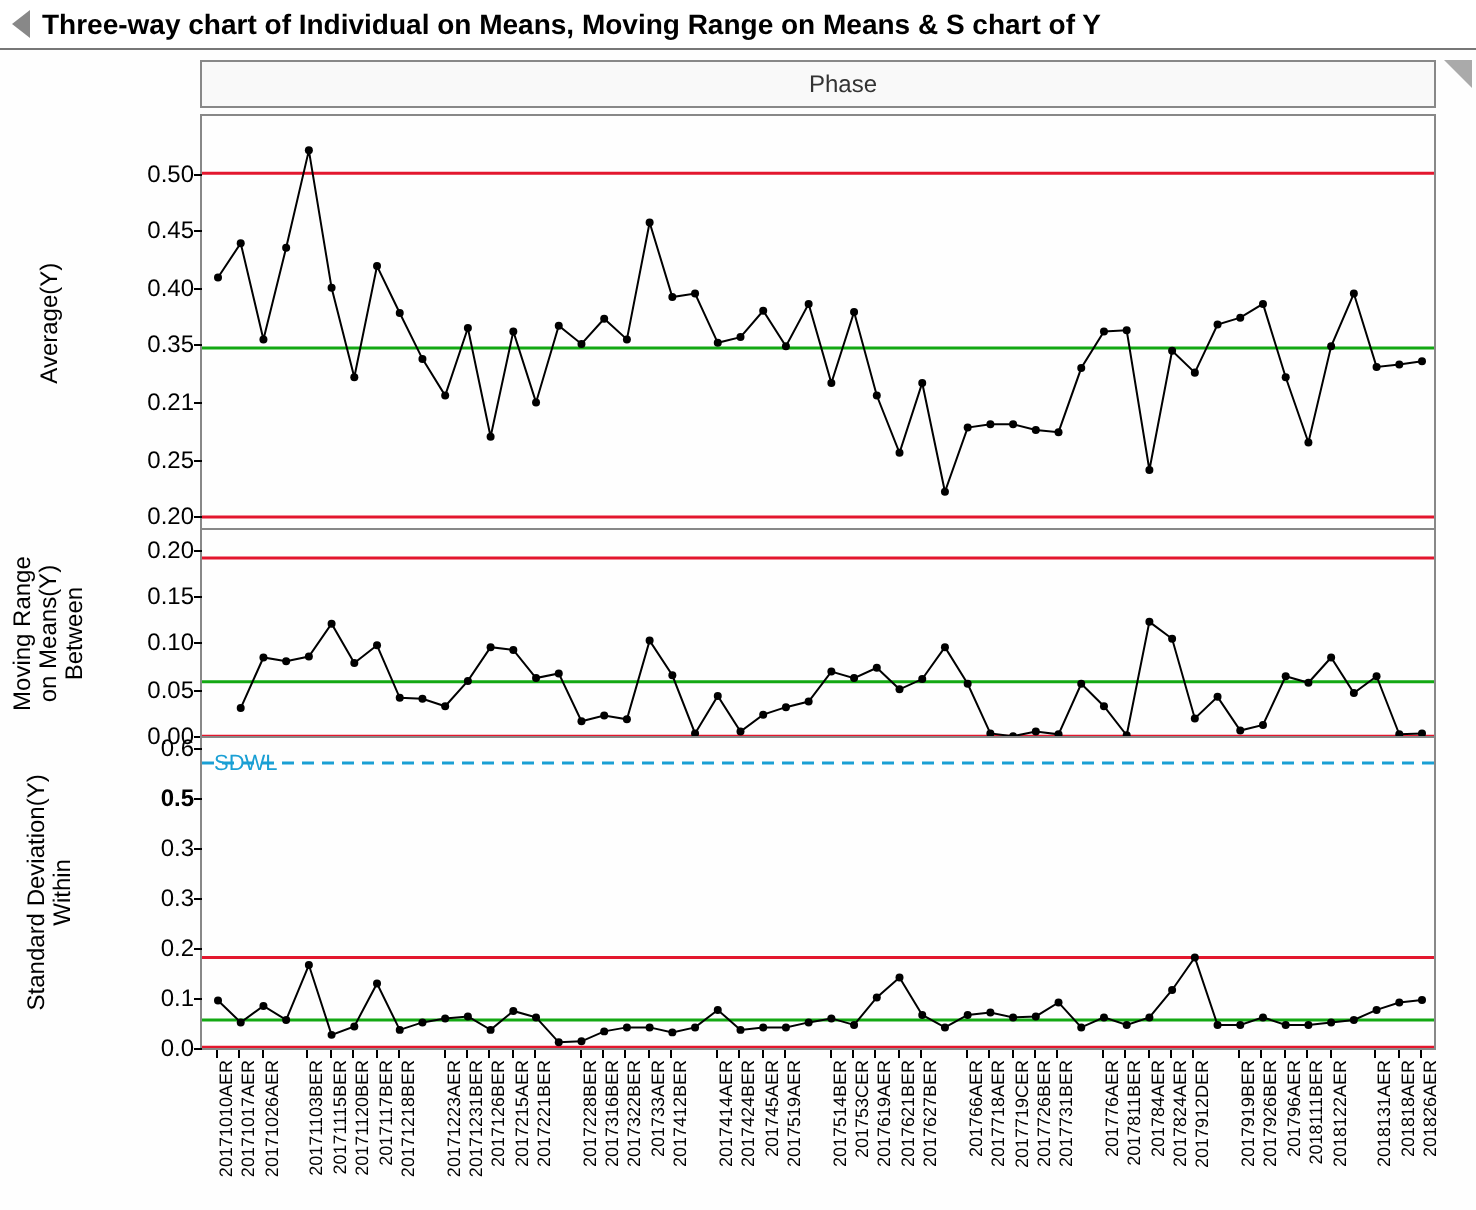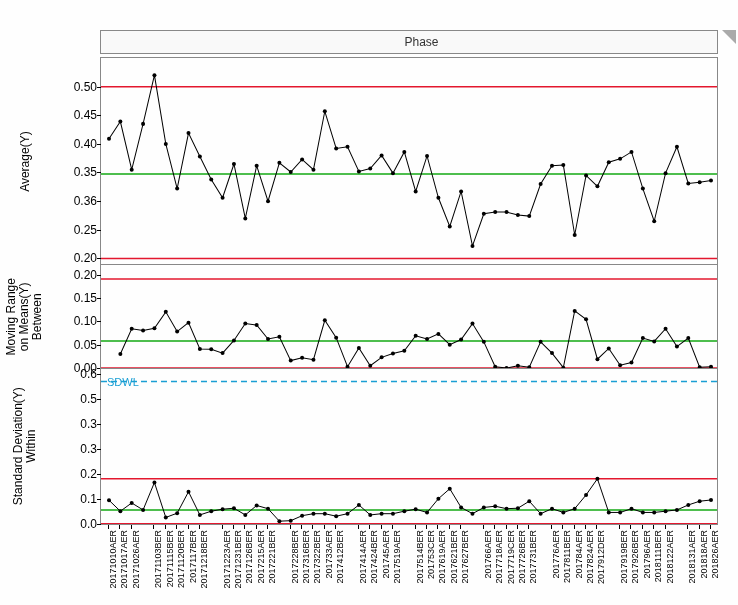--- a/index.html
+++ b/index.html
@@ -22,20 +22,24 @@
   .xaxis { position:absolute; left:100px; right:20px; bottom:0; height:80px; }
   .xtick { position:absolute; top:0; width:1px; }
   .xtick .mark { width:1px; height:4px; background:#000; margin:0 auto; }
   .xtick .lab { position:absolute; top:5px; left:0; transform-origin:top left; transform:rotate(-90deg) translateX(-100%); font-size:9px; white-space:nowrap; }
   .sdwl-label { position:absolute; left:6px; font-size:11px; color:#1a9fd4; font-weight:400; transform:translateY(-50%); }
 </style>
 </head>
 <body>
 
 <div id="root">
+  <div class="titlebar">
+    <div class="tri"></div>
+    <div class="title">Three-way chart of Individual on Means, Moving Range on Means &amp; S chart of Y</div>
+  </div>
   <div class="content">
     <div class="phase-row">
         <span>Phase</span>
       </div>
     <div class="corner-tri"></div>
 
     <div class="ylabel" id="ylab0" style="top: 33px; height: 208.219px; width: 50px;">
         <div class="rot">Average(Y)</div>
       </div>
     <div class="ylabel" id="ylab1" style="top: 240.219px; height: 105.109px; width: 50px;">
@@ -108,21 +112,21 @@
             <circle cx="575.9245283018868" cy="88.69444444444444" r="2" fill="#000"></circle>
             <circle cx="587.2830188679245" cy="125.31666666666666" r="2" fill="#000"></circle>
             <circle cx="598.6415094339623" cy="124.17222222222223" r="2" fill="#000"></circle>
             <circle cx="610" cy="122.45555555555555" r="2" fill="#000"></circle>
           </svg>
           <div class="yticks">
             <div class="ytick-lab" style="top: 200.278px;">0.20</div>
             <div class="ytick-mark" style="top: 200.278px;"></div>
             <div class="ytick-lab" style="top: 171.667px; padding-left: 24px;">0.25</div>
             <div class="ytick-mark" style="top: 171.667px;"></div>
-            <div class="ytick-lab" style="top: 143.056px;">0.36</div>
+            <div class="ytick-lab" style="top: 143.056px;">0.21</div>
             <div class="ytick-mark" style="top: 143.056px;"></div>
             <div class="ytick-lab" style="top: 114.444px;">0.35</div>
             <div class="ytick-mark" style="top: 114.444px;"></div>
             <div class="ytick-lab" style="top: 85.8333px;">0.40</div>
             <div class="ytick-mark" style="top: 85.8333px;"></div>
             <div class="ytick-lab" style="top: 57.2222px;">0.45</div>
             <div class="ytick-mark" style="top: 57.2222px;"></div>
             <div class="ytick-lab" style="top: 28.6111px;">0.50</div>
             <div class="ytick-mark" style="top: 28.6111px;"></div>
           </div>
@@ -266,21 +270,21 @@
             <div class="ytick-lab" style="top: 155px;">0.0</div>
             <div class="ytick-mark" style="top: 155px;"></div>
             <div class="ytick-lab" style="top: 130px;">0.1</div>
             <div class="ytick-mark" style="top: 130px;"></div>
             <div class="ytick-lab" style="top: 105px;">0.2</div>
             <div class="ytick-mark" style="top: 105px;"></div>
             <div class="ytick-lab" style="top: 80px;">0.3</div>
             <div class="ytick-mark" style="top: 80px;"></div>
             <div class="ytick-lab" style="top: 55px;">0.3</div>
             <div class="ytick-mark" style="top: 55px;"></div>
-            <div class="ytick-lab" style="top: 30px;">0.5</div>
+            <div class="ytick-lab" style="top: 30px; font-weight: bold;">0.5</div>
             <div class="ytick-mark" style="top: 30px;"></div>
             <div class="ytick-lab" style="top: 5px;">0.6</div>
             <div class="ytick-mark" style="top: 5px;"></div>
           </div>
           <div class="sdwl-label" style="top: 12.5px;">SDWL</div>
         </div>
     </div>
 
     <div class="xaxis" id="xaxis">
         <div class="xtick" style="left: 8px;">

